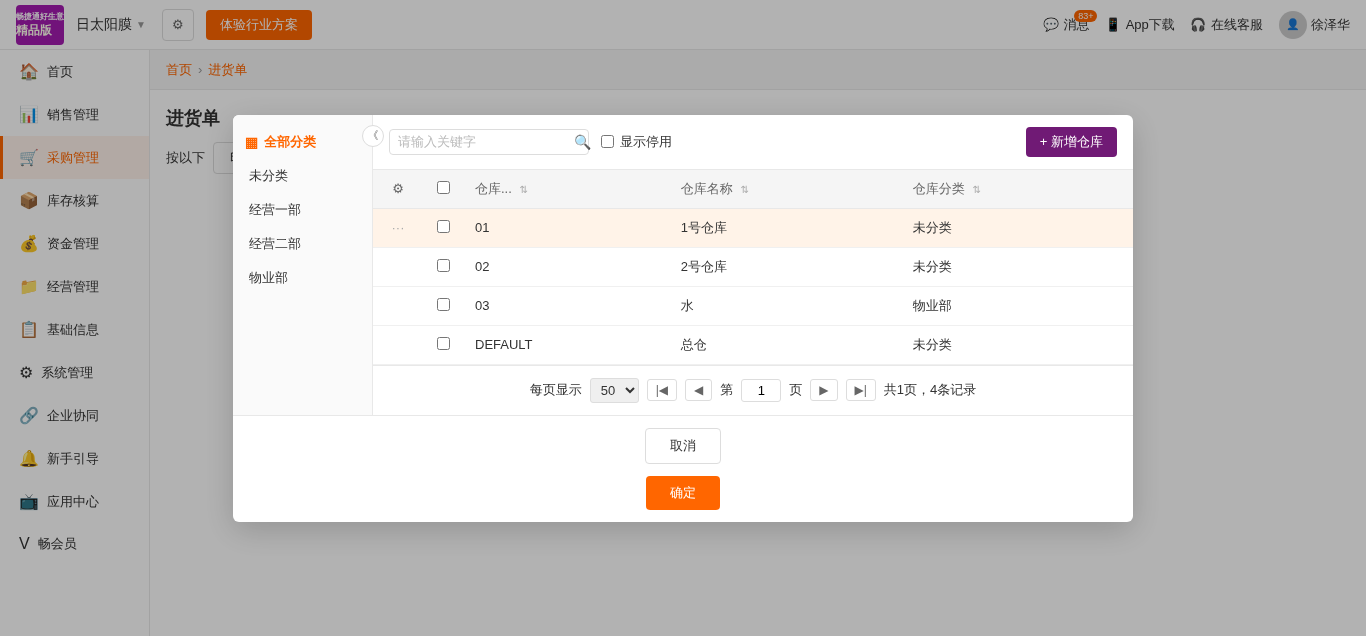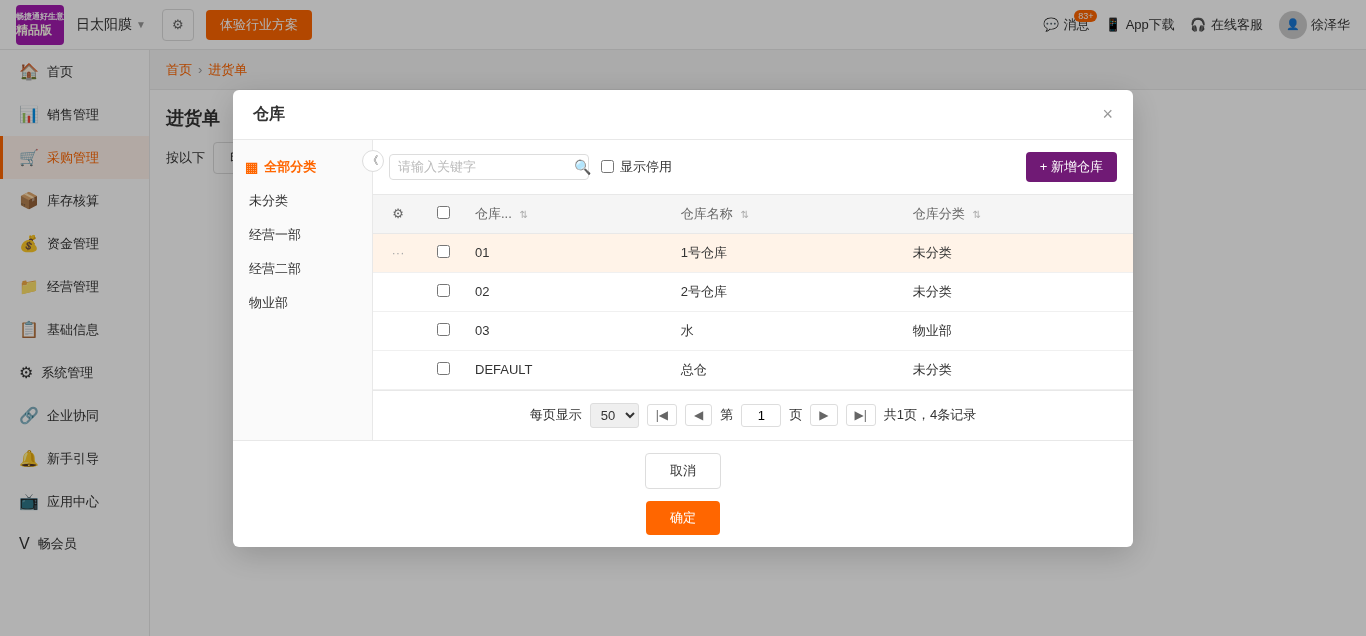--- a/index.html
+++ b/index.html
@@ -520,24 +520,20 @@
         <button class="btn-primary">查询</button>
         <button class="btn-default">设置</button>
       </div>
     </div>
   </div>
 </div>
 
 <div class="overlay">
   <div class="modal">
 
-    <div class="modal-header">
-      <span class="modal-title">仓库</span>
-      <span class="modal-close">×</span>
-    </div>
 
     <div class="modal-body">
 
       <div class="modal-sidebar">
         <div class="cat-header">
           <span class="grid-icon">▦</span>
           <span>全部分类</span>
         </div>
         <div class="cat-item">未分类</div>
         <div class="cat-item">经营一部</div>

